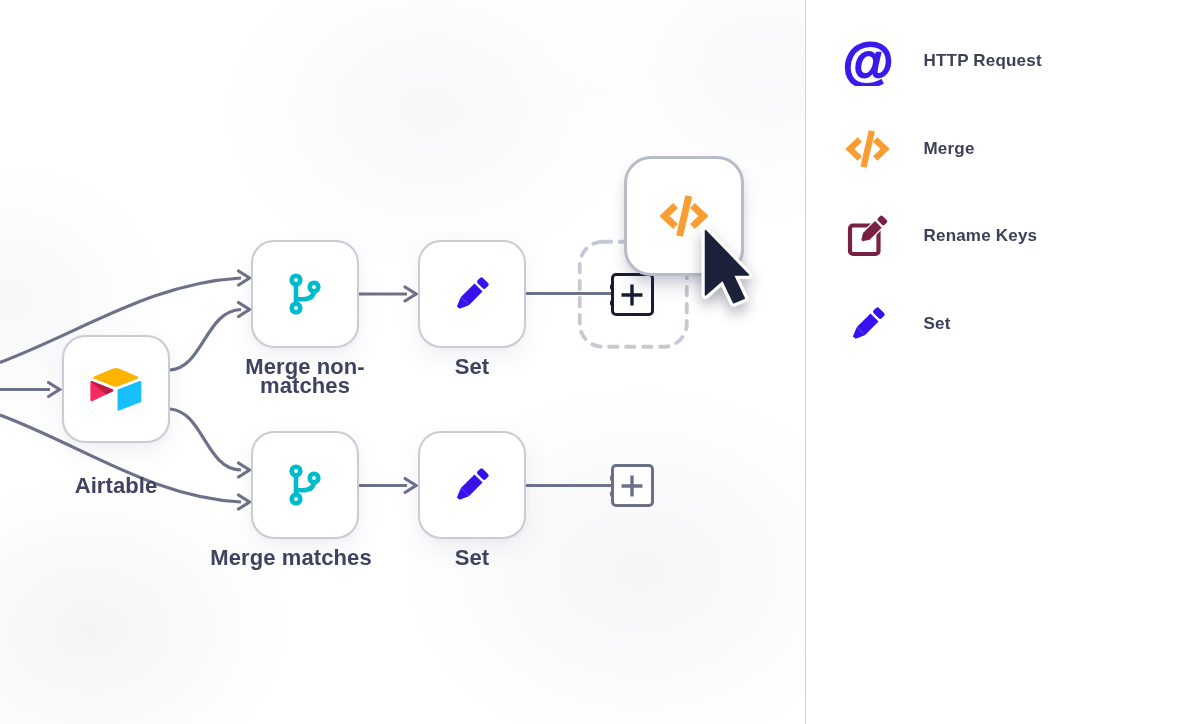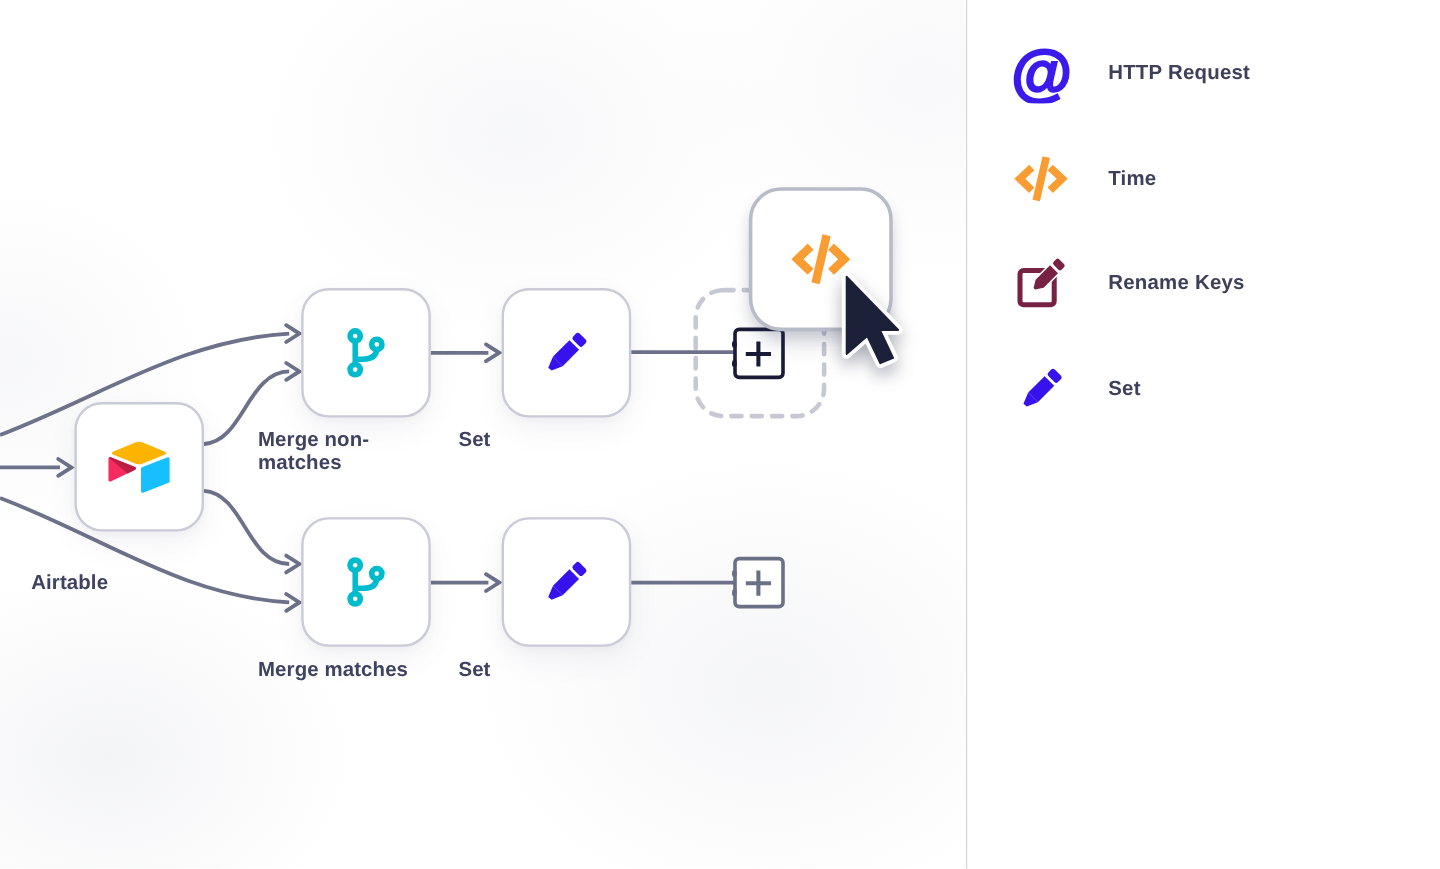--- a/index.html
+++ b/index.html
@@ -14,22 +14,22 @@
       radial-gradient(360px 280px at 640px 570px, rgba(228,229,234,.38), rgba(228,229,234,0) 70%),
       radial-gradient(240px 210px at 10px 300px, rgba(230,231,236,.32), rgba(230,231,236,0) 70%),
       radial-gradient(300px 240px at 770px 70px, rgba(232,233,238,.3), rgba(232,233,238,0) 70%),
       #ffffff;
   }
   .edges{position:absolute;left:0;top:0;z-index:1;}
 
   .node{position:absolute;width:108px;height:108px;box-sizing:border-box;background:#fff;
     border:2.5px solid #c9cbd6;border-radius:23px;display:flex;align-items:center;justify-content:center;
     z-index:2;box-shadow:0 10px 24px rgba(90,95,130,.08), 0 2px 5px rgba(90,95,130,.04);}
-  .node-label{position:absolute;width:180px;text-align:left;z-index:2;
-    font-size:17px;font-weight:700;color:#3f4260;line-height:19px;white-space:pre-line;letter-spacing:.1px;}
+  .node-label{position:absolute;width:180px;text-align:center;z-index:2;
+    font-size:22px;font-weight:700;color:#3f4260;line-height:19px;white-space:pre-line;letter-spacing:.1px;}
 
   .plus-btn{position:absolute;width:43px;height:43px;box-sizing:border-box;background:#fff;
     border-radius:5px;z-index:3;display:flex;align-items:center;justify-content:center;}
   .plus-btn.gray{border:3px solid #6c7087;color:#6c7087;}
   .plus-btn.dark{border:3.2px solid #191b36;color:#191b36;}
   .plus-nub{position:absolute;left:-3.5px;width:4px;height:6px;border-radius:2.5px;}
   .plus-btn.gray .plus-nub{background:#6c7087;}
   .plus-btn.dark .plus-nub{background:#191b36;}
   .nub-top{top:8px;} .nub-bottom{bottom:7px;}
 
@@ -130,21 +130,21 @@
           <path d="M26 16 L26 18 C26 25.5 20.5 27.3 14.5 27.3 L8 27.3"></path>
         </g>
         <circle cx="8" cy="8" r="6.6" fill="#00bbcc"></circle>
           <circle cx="8" cy="8" r="1.9" fill="#fff"></circle>
         <circle cx="8" cy="36" r="6.6" fill="#00bbcc"></circle>
           <circle cx="8" cy="36" r="1.9" fill="#fff"></circle>
         <circle cx="26" cy="15" r="6.6" fill="#00bbcc"></circle>
           <circle cx="26" cy="15" r="1.9" fill="#fff"></circle>
       </svg>
     </div>
-    <div class="node-label" style="left:215px;top:548px;">Merge matches</div>
+    <div class="node-label" style="left:201px;top:548px;">Merge matches</div>
 
     <div class="node" style="left:418px;top:431px;">
       <svg width="42" height="42" viewBox="0 0 40 40">
         <g transform="rotate(45 20 20)" fill="#3712ec">
           <rect x="14.6" y="1.8" width="10.8" height="7.2" rx="2"></rect>
           <path d="M14.6 11.2 H25.4 V29.6 H14.6 Z"></path>
           <path d="M14.6 29.6 H25.4 L21.6 38.2 L18.2 38.6 Z"></path>
         </g>
       </svg>
     </div>
@@ -196,21 +196,21 @@
     <div class="panel-item">
       <span class="panel-icon">
         <svg width="47" height="38" viewBox="0 0 50 42">
           <g stroke="#f99d33" stroke-width="7" fill="none">
             <path d="M29.8 1 L20.6 41"></path>
             <path d="M16.5 10.5 L5.5 21 L16.5 31.5" stroke-linejoin="miter"></path>
             <path d="M33.5 10.5 L44.5 21 L33.5 31.5" stroke-linejoin="miter"></path>
           </g>
         </svg>
       </span>
-      <span class="panel-label">Time</span>
+      <span class="panel-label">Merge</span>
     </div>
 
 
 
     <div class="panel-item">
       <span class="panel-icon">
         <svg width="45" height="45" viewBox="0 0 45 45">
           <rect x="5" y="11.5" width="28.5" height="28.5" rx="3" stroke="#772244" stroke-width="4.2" fill="none"></rect>
           <g transform="rotate(45 26.5 17)">
             <rect x="22" y="-1.5" width="9.4" height="6.6" rx="2" fill="#772244" stroke="#ffffff" stroke-width="2.6"></rect>

